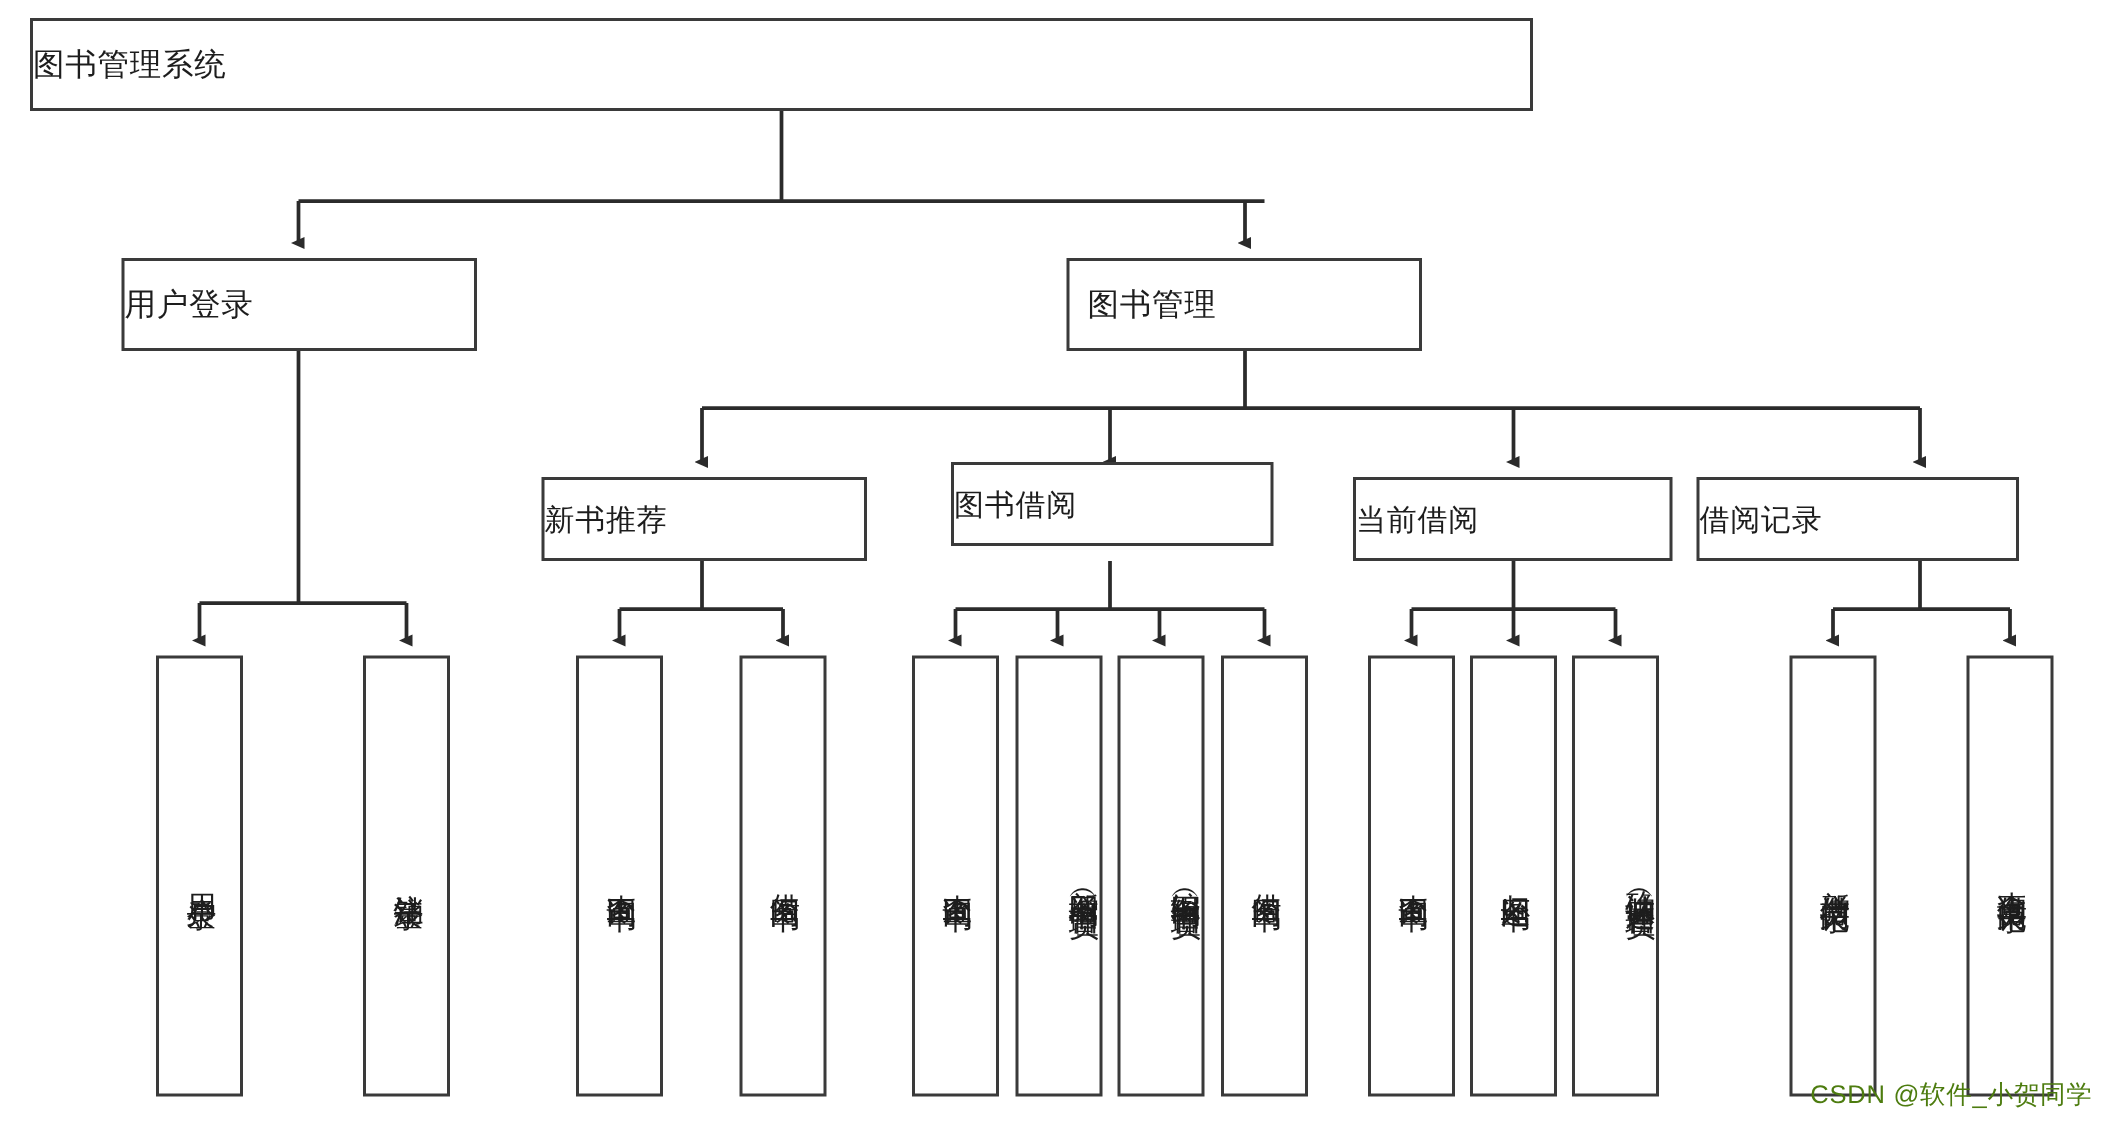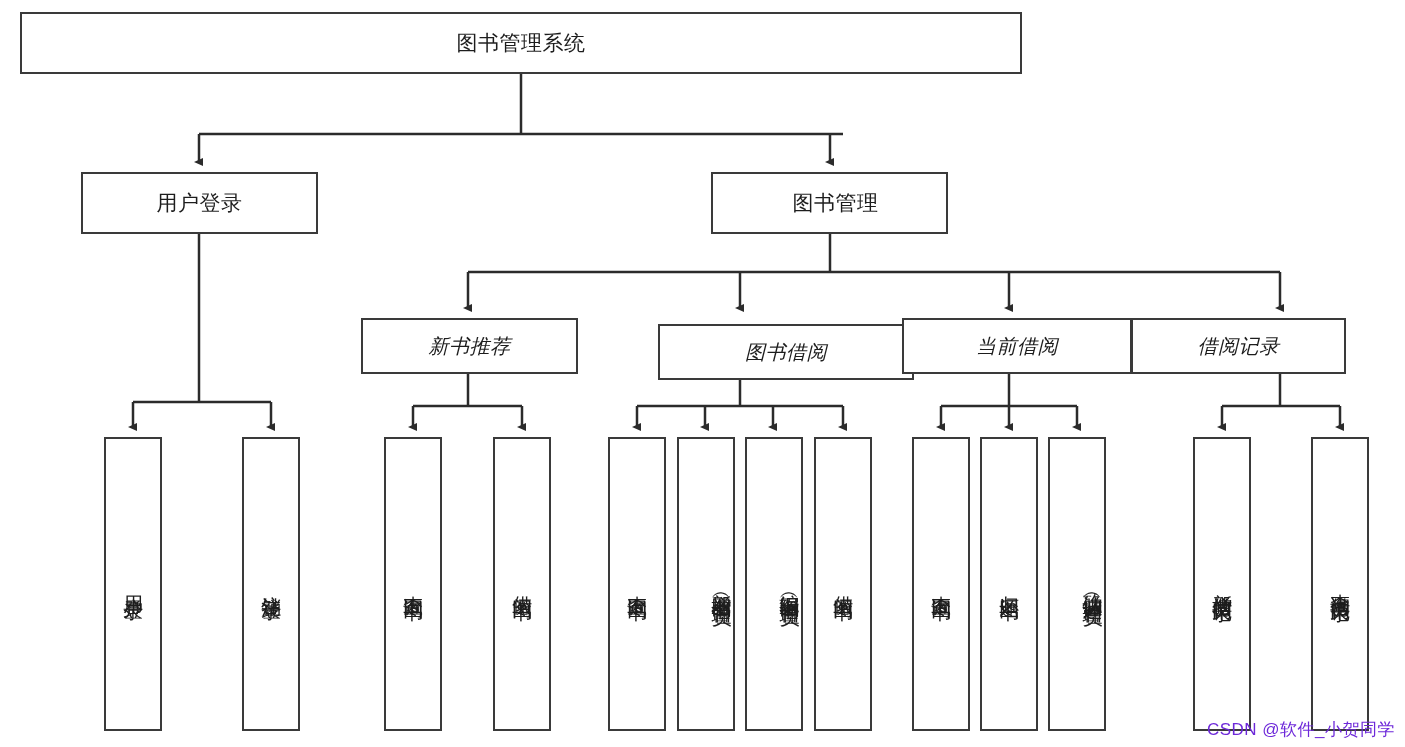--- a/index.html
+++ b/index.html
@@ -25,31 +25,31 @@
     height: 747px;
     pointer-events: none;
   }
   .node {
     position: absolute;
     box-sizing: border-box;
     background: #ffffff;
     border: 2px solid #3a3a3a;
     display: flex;
     align-items: center;
-    justify-content: center;
+    justify-content: flex-start;
     color: #1d1d1d;
   }
   .node-h {
     font-size: 21px;
     letter-spacing: 0.5px;
     white-space: nowrap;
   }
   .node-root .label { font-size: 21px; }
   .node-l2 .label { font-size: 21px; }
-  .node-l3 .label { font-size: 20px; font-style: italic; }
+  .node-l3 .label { font-size: 20px; }
   .node-leaf {
     writing-mode: vertical-rl;
     text-orientation: upright;
   }
   .node-leaf .label {
     writing-mode: vertical-rl;
     text-orientation: upright;
     font-size: 20px;
     line-height: 1.18;
     letter-spacing: 2px;
@@ -67,21 +67,21 @@
   }
   .leaf-mid .leaf-inner {
     align-items: center;
     padding-top: 0;
   }
   .watermark {
     position: absolute;
     right: 10px;
     bottom: 6px;
     font-size: 17px;
-    color: #6d28d9;
+    color: #4d7c0f;
     letter-spacing: 0.5px;
     white-space: nowrap;
   }
 </style>
 </head>
 <body>
 
 <div id="canvas">
 
   <svg class="connectors" viewBox="0 0 1405 747" xmlns="http://www.w3.org/2000/svg">
@@ -143,25 +143,25 @@
   </div>
 
   <div class="node node-h node-l2" style="left:711px; top:172px; width:237px; height:62px;padding-left:12px;">
     <span class="label">图书管理</span>
   </div>
 
   <div class="node node-h node-l3" style="left:361px; top:318px; width:217px; height:56px;">
     <span class="label">新书推荐</span>
   </div>
 
-  <div class="node node-h node-l3" style="left:634px; top:324px; width:256px; height:56px;margin-left:24px;">
+  <div class="node node-h node-l3" style="left:634px; top:308px; width:215px; height:56px;">
     <span class="label">图书借阅</span>
   </div>
 
-  <div class="node node-h node-l3" style="left:902px; top:318px; width:230px; height:56px;">
+  <div class="node node-h node-l3" style="left:902px; top:318px; width:213px; height:56px;">
     <span class="label">当前借阅</span>
   </div>
 
   <div class="node node-h node-l3" style="left:1131px; top:318px; width:215px; height:56px;">
     <span class="label">借阅记录</span>
   </div>
 
   <div class="node node-leaf leaf-mid" style="left:104px; top:437px; width:58px; height:294px;">
     <span class="leaf-inner">
       <span class="label">用户登录</span>

